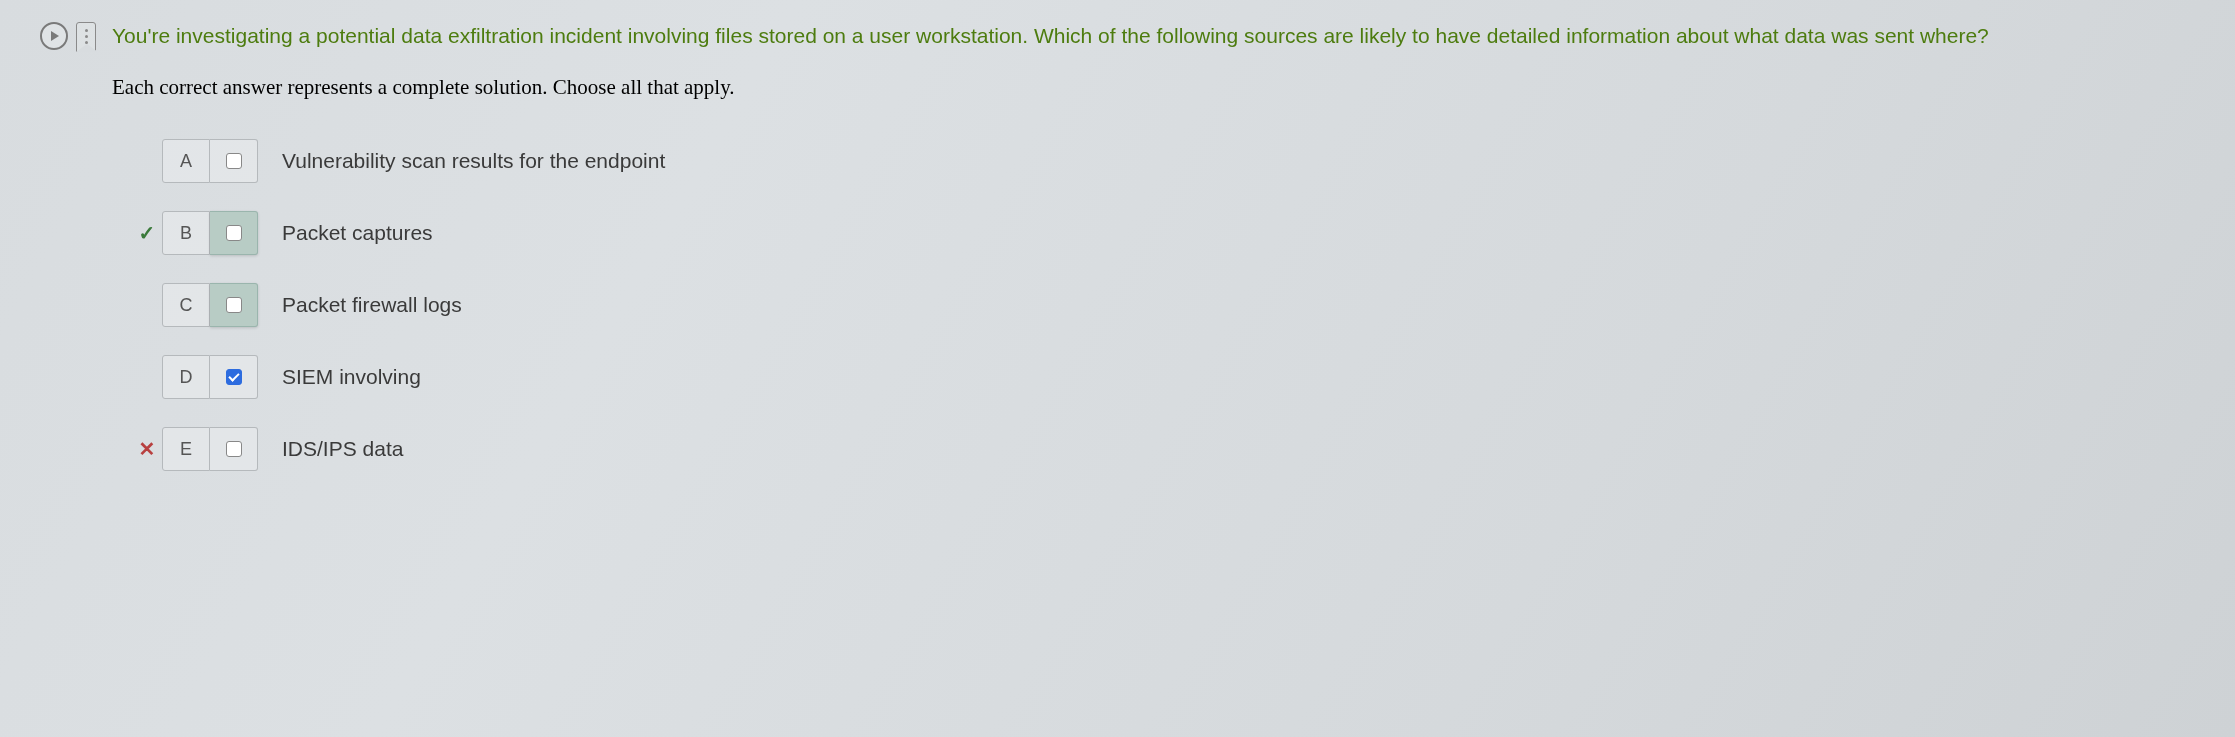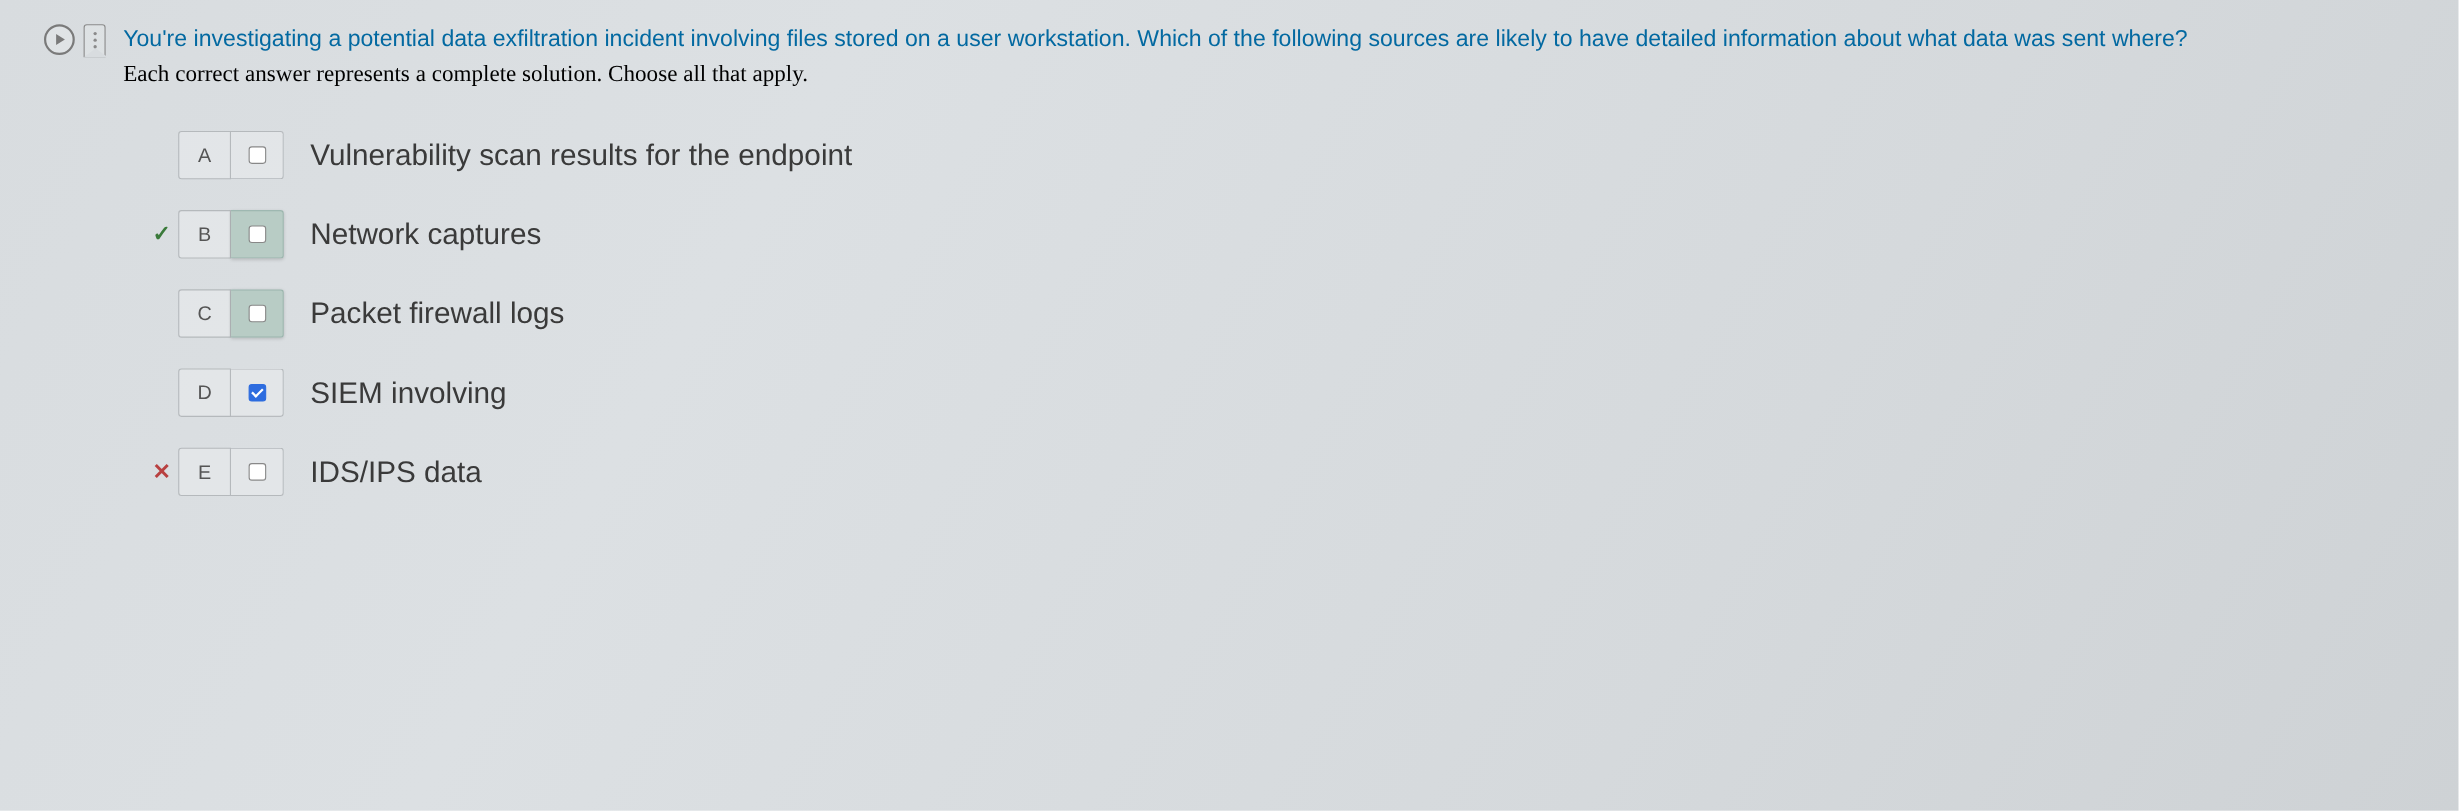--- a/index.html
+++ b/index.html
@@ -61,21 +61,21 @@
       bottom: -1px;
       left: -1.5px;
       width: 0;
       height: 0;
       border-left: 11.5px solid transparent;
       border-right: 11.5px solid transparent;
       border-bottom: 8px solid #d8dcdf;
     }
     .bm-dot { width: 3px; height: 3px; background: #8a8a8a; border-radius: 50%; }
     .question-body { flex: 1; }
-    .question-text { margin-bottom: 0; font-weight: 400; color: #0369a1; }
+    .question-text { margin-bottom: 20px; font-weight: 400; color: #4d7c0f; }
     .question-instruction { margin-bottom: 36px; color: #000000; font-family: Liberation Serif, serif; }
     .options { padding-left: 20px; }
     .option-row {
       display: flex;
       align-items: center;
       gap: 0;
       margin-bottom: 28px;
       min-height: 44px;
     }
     .mark-col {
@@ -134,21 +134,21 @@
       width: 4px;
       height: 8px;
       border: solid #fff;
       border-width: 0 2px 2px 0;
       transform: rotate(45deg);
       margin-bottom: 2px;
     }
     .option-label {
       margin-left: 24px;
       color: #3a3a3a;
-      font-size: 27px;
+      font-size: 21px;
     }
   </style>
 </head>
 <body>
 
 <div class="question-wrap">
   <div class="left-icons">
     <div class="play-circle">
       <div class="play-triangle"></div>
     </div>
@@ -169,21 +169,21 @@
             <div class="cb"></div>
           </div>
           <div class="option-label">Vulnerability scan results for the endpoint</div>
         </div>
         <div class="option-row">
           <div class="mark-col mark-correct">✓</div>
           <div class="letter-box">B</div>
           <div class="check-box-wrap highlight">
             <div class="cb"></div>
           </div>
-          <div class="option-label">Network captures</div>
+          <div class="option-label">Packet captures</div>
         </div>
         <div class="option-row">
           <div class="mark-col"></div>
           <div class="letter-box">C</div>
           <div class="check-box-wrap highlight">
             <div class="cb"></div>
           </div>
           <div class="option-label">Packet firewall logs</div>
         </div>
         <div class="option-row">

